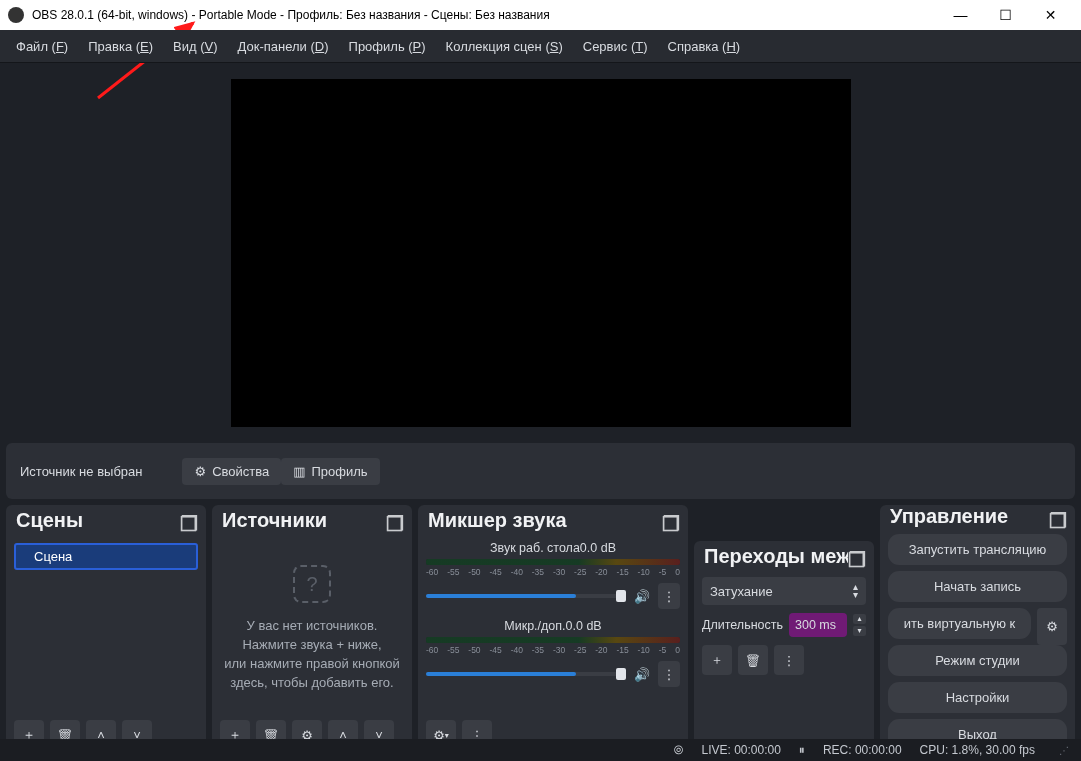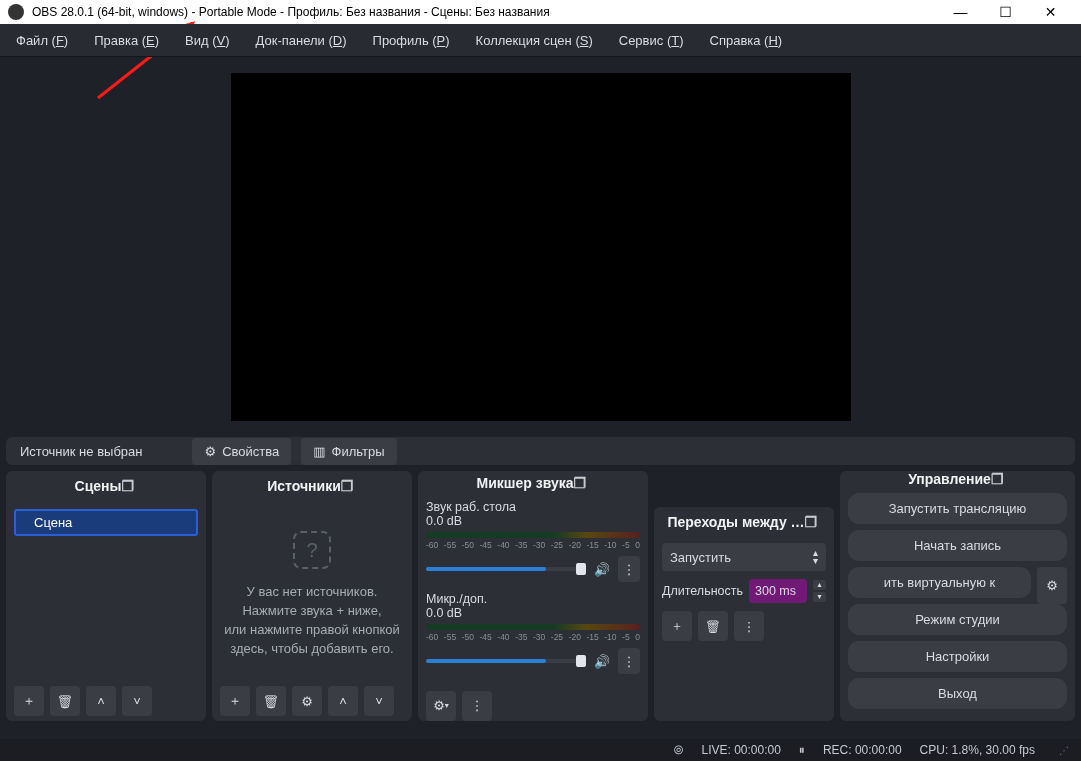--- a/index.html
+++ b/index.html
@@ -1,60 +1,60 @@
 <!DOCTYPE html>
 <html><head>
 <meta charset="utf-8">
 <style>
   * { box-sizing: border-box; margin: 0; padding: 0; font-family: "Segoe UI", Arial, sans-serif; }
   body { width: 1081px; height: 761px; background: #1e2127; color: #d8dbe0; font-size: 13px; overflow: hidden; position: relative; }
 
   
-  .titlebar { height: 24px; background: #fff; color: #000; display: flex; align-items: center; padding: 0 8px; }
+  .titlebar { height: 30px; background: #fff; color: #000; display: flex; align-items: center; padding: 0 8px; }
   .titlebar .logo { width: 16px; height: 16px; border-radius: 50%; background: #333; margin-right: 8px; }
   .titlebar .title { flex: 1; font-size: 12px; }
   .titlebar .winbtn { width: 45px; height: 30px; display: flex; align-items: center; justify-content: center; font-size: 14px; color:#000; }
 
   
-  .menubar { height: 28px; background: #282b31; display: flex; align-items: center; padding: 16px 6px; gap: 6px; border-bottom: 1px solid #14161a; position:relative;text-align:right; }
+  .menubar { height: 28px; background: #282b31; display: flex; align-items: center; padding: 16px 6px; gap: 0; border-bottom: 1px solid #14161a; position:relative;text-align:right; }
   .menubar .menuitem { padding: 4px 10px; font-size: 13px; color: #d8dbe0; cursor: default; }
   .menubar .menuitem u { text-decoration: underline; }
 
   
   .preview-area { height: 380px; background: #1e2127; display: flex; align-items: center; justify-content: center; }
   .preview-canvas { width: 620px; height: 348px; background: #000; }
 
   
-  .srcinfo { height: 28px; background: #2c2f36; display: flex; align-items: center; padding: 0 14px; gap: 10px; margin: 0 6px; border-radius: 6px; }
+  .srcinfo { height: 56px; background: #2c2f36; display: flex; align-items: center; padding: 0 14px; margin: 0 6px; border-radius: 6px; }
   .srcinfo .label { flex: 0 0 auto; color: #d8dbe0; margin-right:40px;}
   .btngray { background: #3a3d44; border: none; color: #d8dbe0; padding: 6px 12px; border-radius: 4px; display: inline-flex; align-items: center; gap: 6px; font-size: 13px; }
 
   
   .panels { display: flex; gap: 6px; padding: 6px; height: 262px; }
   .panel { background: #2c2f36; border-radius: 6px; display: flex; flex-direction: column; }
-  .panel-header { height: 30px; display: flex; align-items: center; justify-content: center; padding: 0 10px; color:#f1f2f4; font-weight:600; font-size:14px; }
+  .panel-header { height: 30px; display: flex; align-items: center; justify-content: space-between; padding: 0 10px; color:#f1f2f4; font-weight:600; font-size:20px; }
   .panel-header .pop { width:16px; height:16px; opacity:.8; }
   .panel-body { flex:1; padding: 6px 8px; position:relative; }
   .panel-footer { height: 40px; display:flex; align-items:center; gap:6px; padding: 0 8px; }
 
   .iconbtn { width:30px; height:30px; background:#3a3d44; border-radius:4px; display:flex; align-items:center; justify-content:center; color:#d8dbe0; }
 
   
   .scenes { width: 200px; }
   .scene-item { border:2px solid #2a5fd8; background:#1a3c7a; color:#fff; padding:4px 18px; border-radius:3px; margin:2px 0; }
 
   
   .sources { width: 200px; }
   .sources-empty { text-align:center; color:#a6acb5; font-size:13px; line-height:1.45; padding-top:24px;}
   .sources-empty .big { width:38px; height:38px; border:2px dashed #5a5f68; border-radius:8px; margin:0 auto 14px; display:flex; align-items:center; justify-content:center; font-size:20px; color:#5a5f68;}
 
   
-  .mixer { width: 230px; }
+  .mixer { width: 270px; }
   .mix-channel { margin-bottom:10px; }
-  .mix-top { display:flex; justify-content:center; font-size:12.5px;flex-direction:column; }
+  .mix-top { display:flex; justify-content:center; font-size:12.5px; }
   .mix-meter { height:6px; background:#14161a; margin-top:4px; position:relative; border-radius:2px; overflow:hidden;}
   .mix-meter::before{content:"";position:absolute;inset:0;background:linear-gradient(to right,#1a7f37 0%,#1a7f37 60%,#d6a400 75%,#d93025 100%);opacity:.35;}
   .mix-ticks { display:flex; justify-content:space-between; font-size:8.5px; color:#888e98; margin-top:2px;}
   .mix-slider { display:flex; align-items:center; gap:8px; margin-top:6px;}
   .mix-slider .track { flex:1; height:4px; background:#3a3d44; position:relative; border-radius:2px;}
   .mix-slider .track .fill{position:absolute;left:0;top:0;bottom:0;width:75%;background:#2a7fd8;border-radius:2px;}
   .mix-slider .thumb{position:absolute;right:0;top:-4px;width:10px;height:12px;background:#e2e5ea;border-radius:2px;}
   .mix-slider .spk { width:16px; text-align:center;}
   .mix-slider .more { width:22px; height:26px; background:#3a3d44; border-radius:4px; display:flex;align-items:center;justify-content:center;}
 
@@ -118,21 +118,21 @@
 </div>
 
 <div class="srcinfo">
   <span class="label">Источник не выбран</span>
   <button class="btngray">
     <span>⚙</span>
     <span>Свойства</span>
   </button>
   <button class="btngray">
     <span>▥</span>
-    <span>Фильтры</span>
+    <span>Профиль</span>
   </button>
 </div>
 
 <div class="panels">
 
   <div class="panel scenes">
     <div class="panel-header">
       <span>Сцены</span>
       <span class="pop">❐</span>
     </div>
@@ -243,21 +243,21 @@
     </div>
   </div>
 
   <div class="panel transitions">
     <div class="panel-header">
       <span style="white-space:nowrap;overflow:hidden;">Переходы между …</span>
       <span class="pop">❐</span>
     </div>
     <div class="panel-body">
       <div class="trans-select">
-        <span>Запустить</span>
+        <span>Затухание</span>
         <span style="font-size:10px;line-height:8px;">▴<br>▾</span>
       </div>
       <div class="trans-row">
         <span style="flex:1">Длительность</span>
         <input value="300 ms" style="">
         <div class="stepper">
             <div>▴</div>
             <div>▾</div>
           </div>
       </div>

